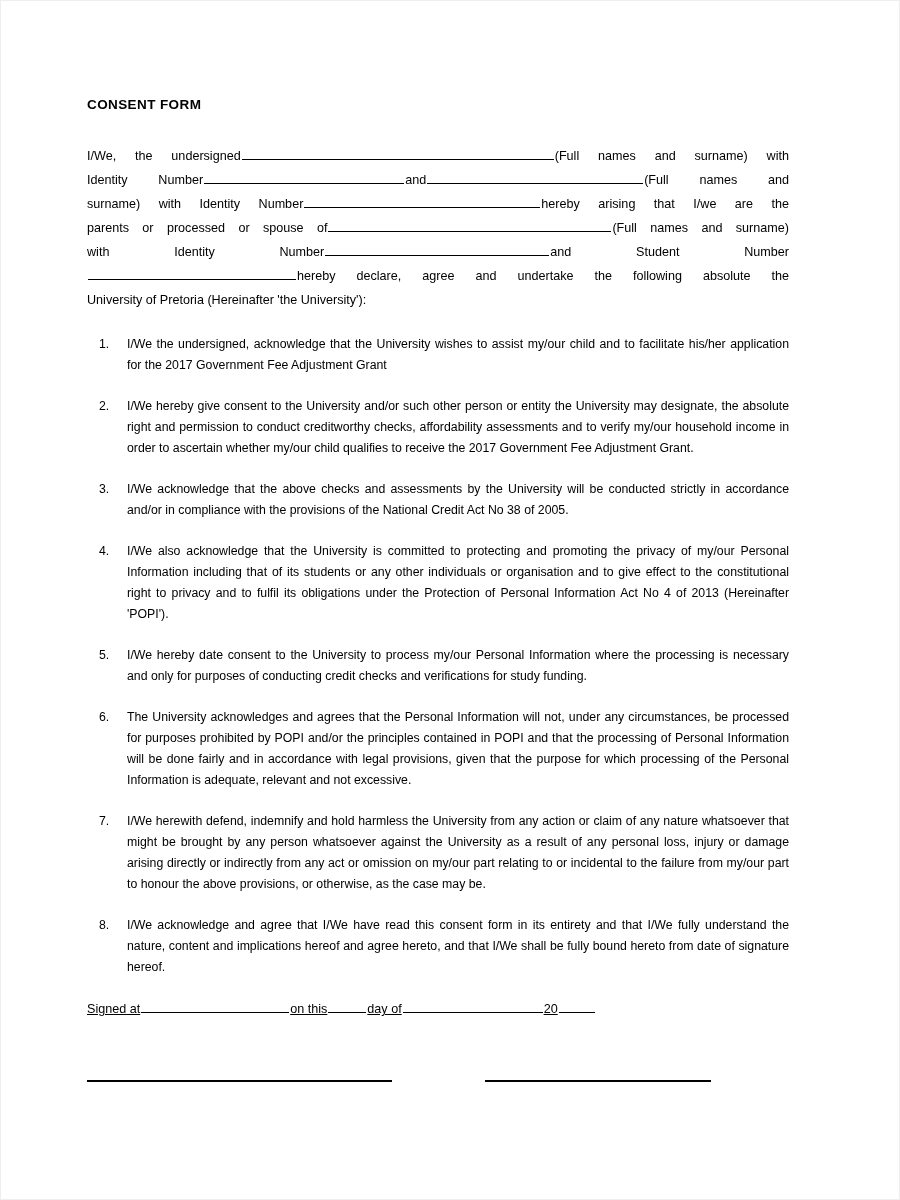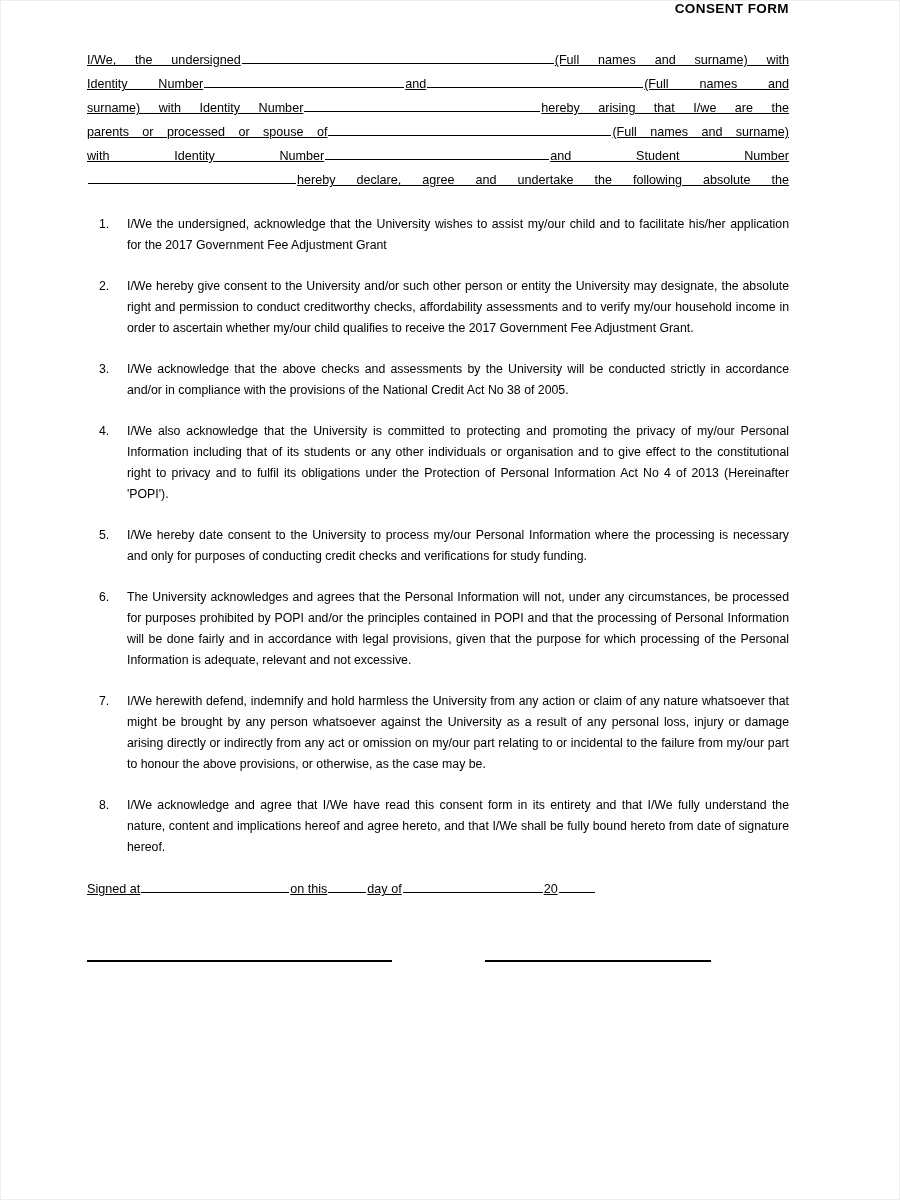--- a/index.html
+++ b/index.html
@@ -24,35 +24,35 @@
   .content {
     position: absolute;
     left: 86px;
     top: 0;
     width: 702px;
   }
 
   
   .doc-title {
     margin: 0;
+    padding-top: 96px;
     font-size: 13.5px;
     font-weight: bold;
     letter-spacing: 0.4px;
-    text-align: right;
+    text-align: left;
     line-height: 1.2;
   }
 
   
   .intro {
     margin-top: 31px;
     font-size: 12.6px;
     line-height: 24px;
     text-align: justify;
     text-justify: inter-word;
-    text-decoration: underline;
   }
   .intro p {
     margin: 0;
     text-align: justify;
   }
   
   .jline {
     display: block;
     text-align: justify;
     text-align-last: justify;
@@ -140,20 +140,21 @@
       <p class="jline"><span>Identity Number</span><span class="blank" style="width:200px"></span><span>and</span><span class="blank" style="width:216px"></span><span>(Full names and</span></p>
 
       <p class="jline"><span>surname) with Identity Number</span><span class="blank thin" style="width:236px"></span><span>hereby arising that I/we are the</span></p>
 
       <p class="jline"><span>parents or processed or spouse of</span><span class="blank" style="width:283px"></span><span>(Full names and surname)</span></p>
 
       <p class="jline"><span>with Identity Number</span><span class="blank" style="width:224px"></span><span>and Student Number</span></p>
 
       <p class="jline"><span class="blank" style="width:208px"></span><span>hereby declare, agree and undertake the following absolute the</span></p>
 
+      <p class="jline-last">University of Pretoria (Hereinafter 'the University'):</p>
 
     </div>
 
     <ol class="clauses">
       <li>
         <span class="num">1.</span>
         <span class="clause-text">I/We the undersigned, acknowledge that the University wishes to assist my/our child and to facilitate his/her application for the 2017 Government Fee Adjustment Grant</span>
       </li>
       <li>
         <span class="num">2.</span>

